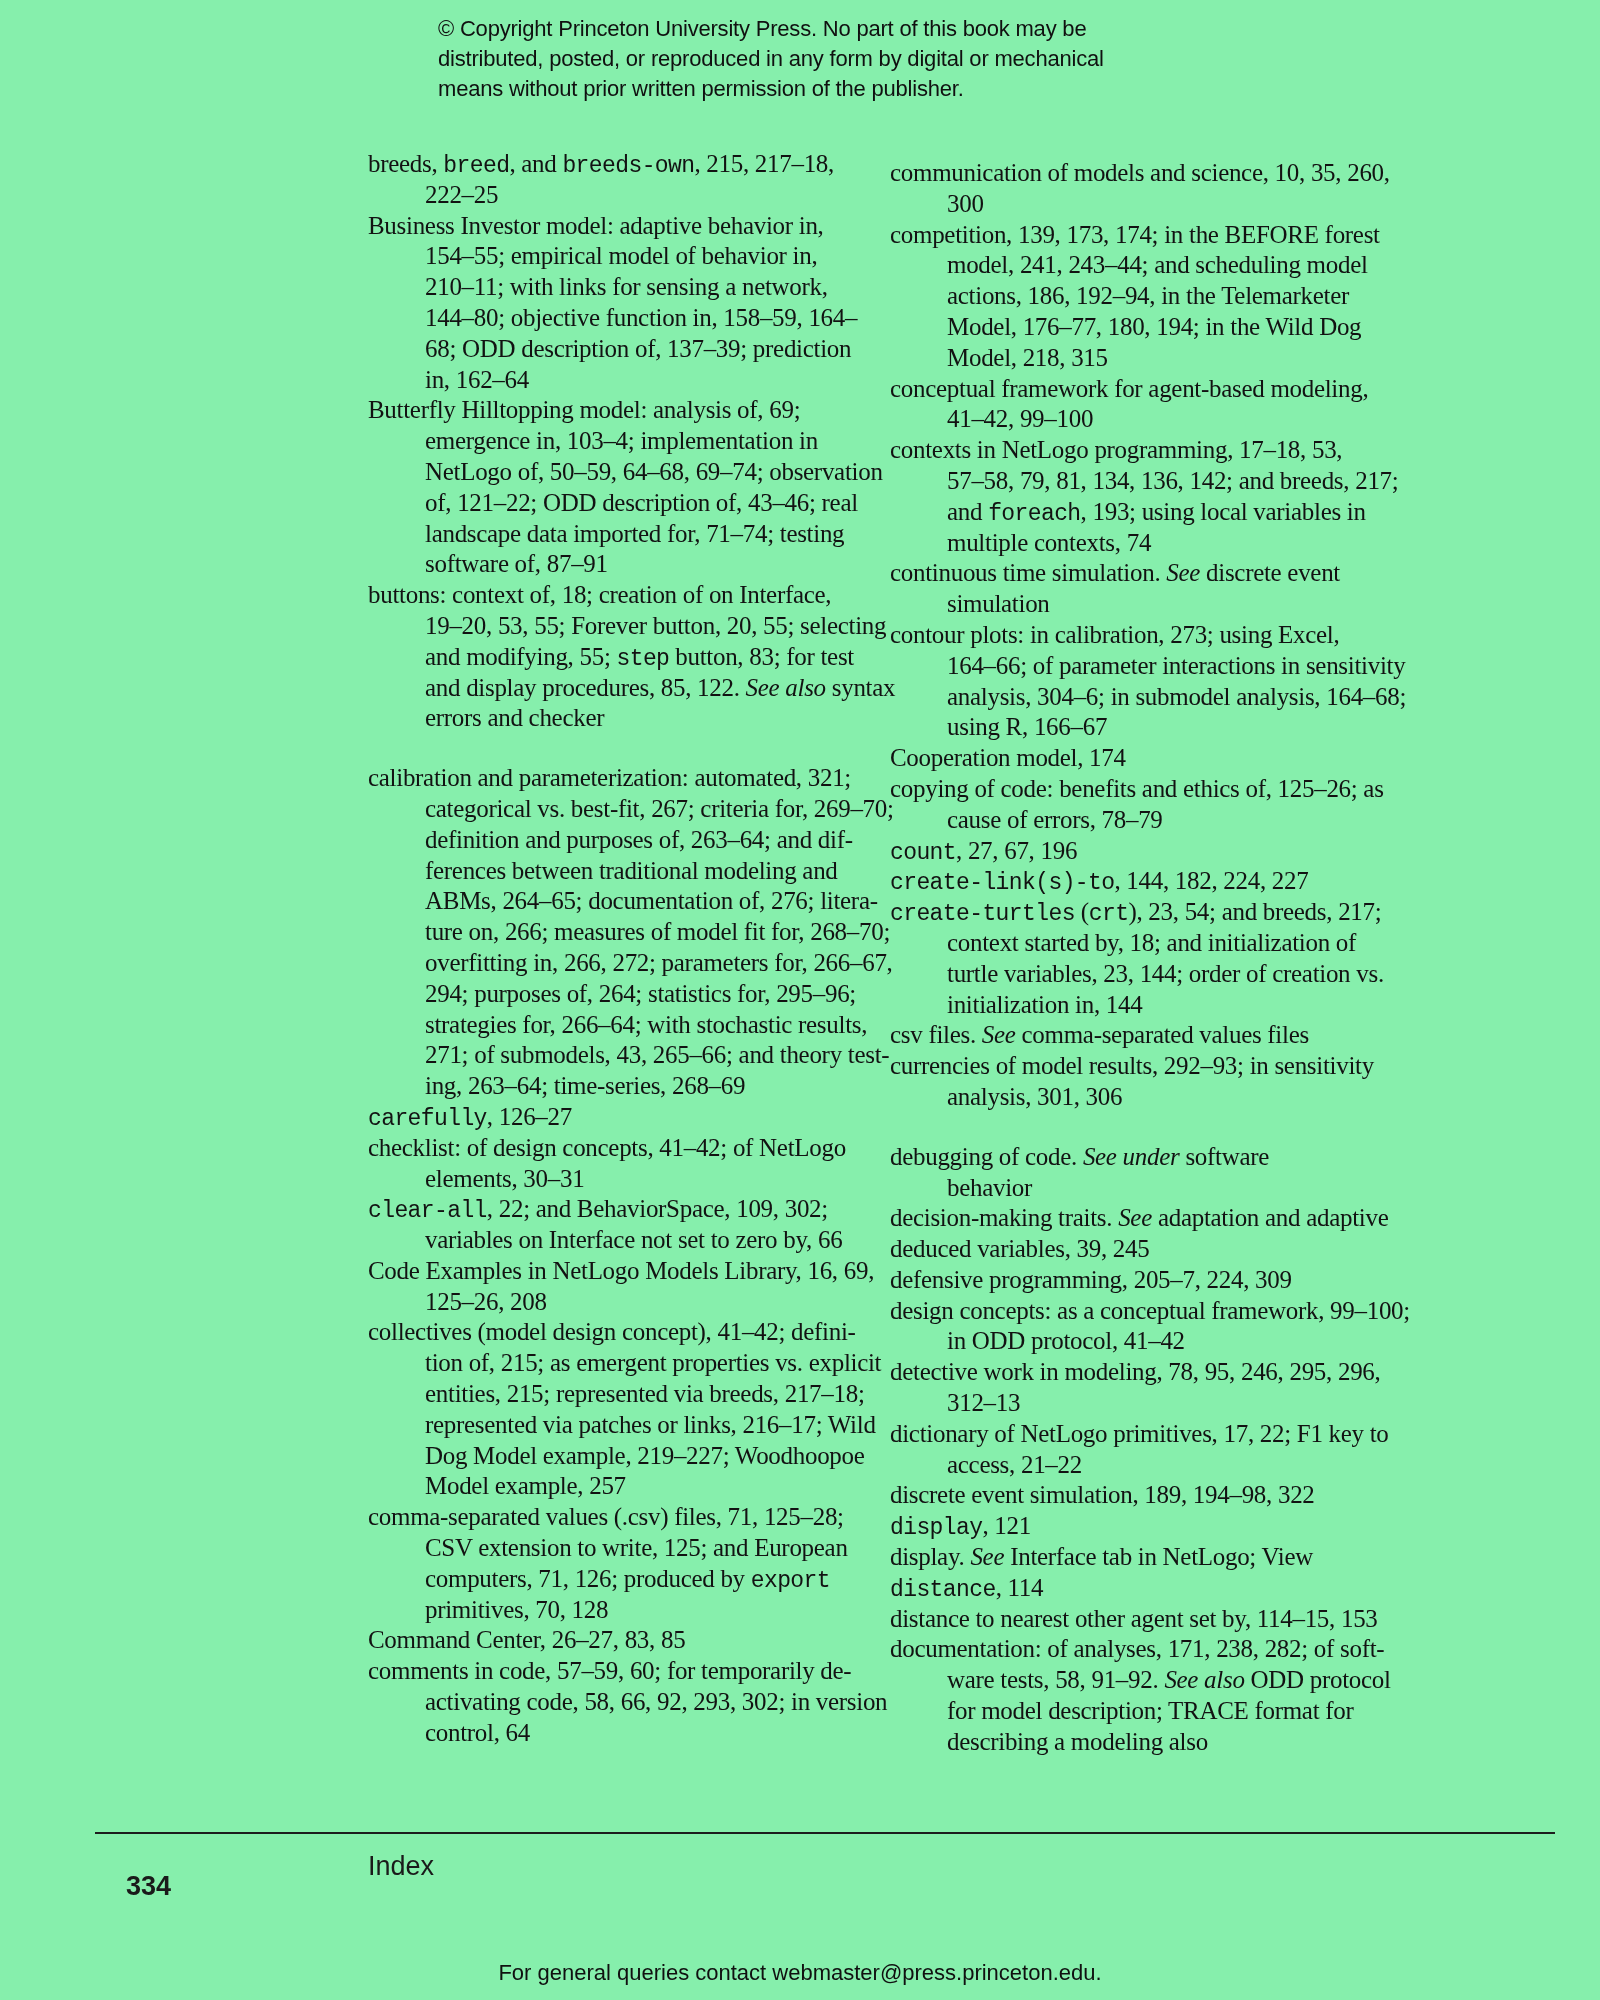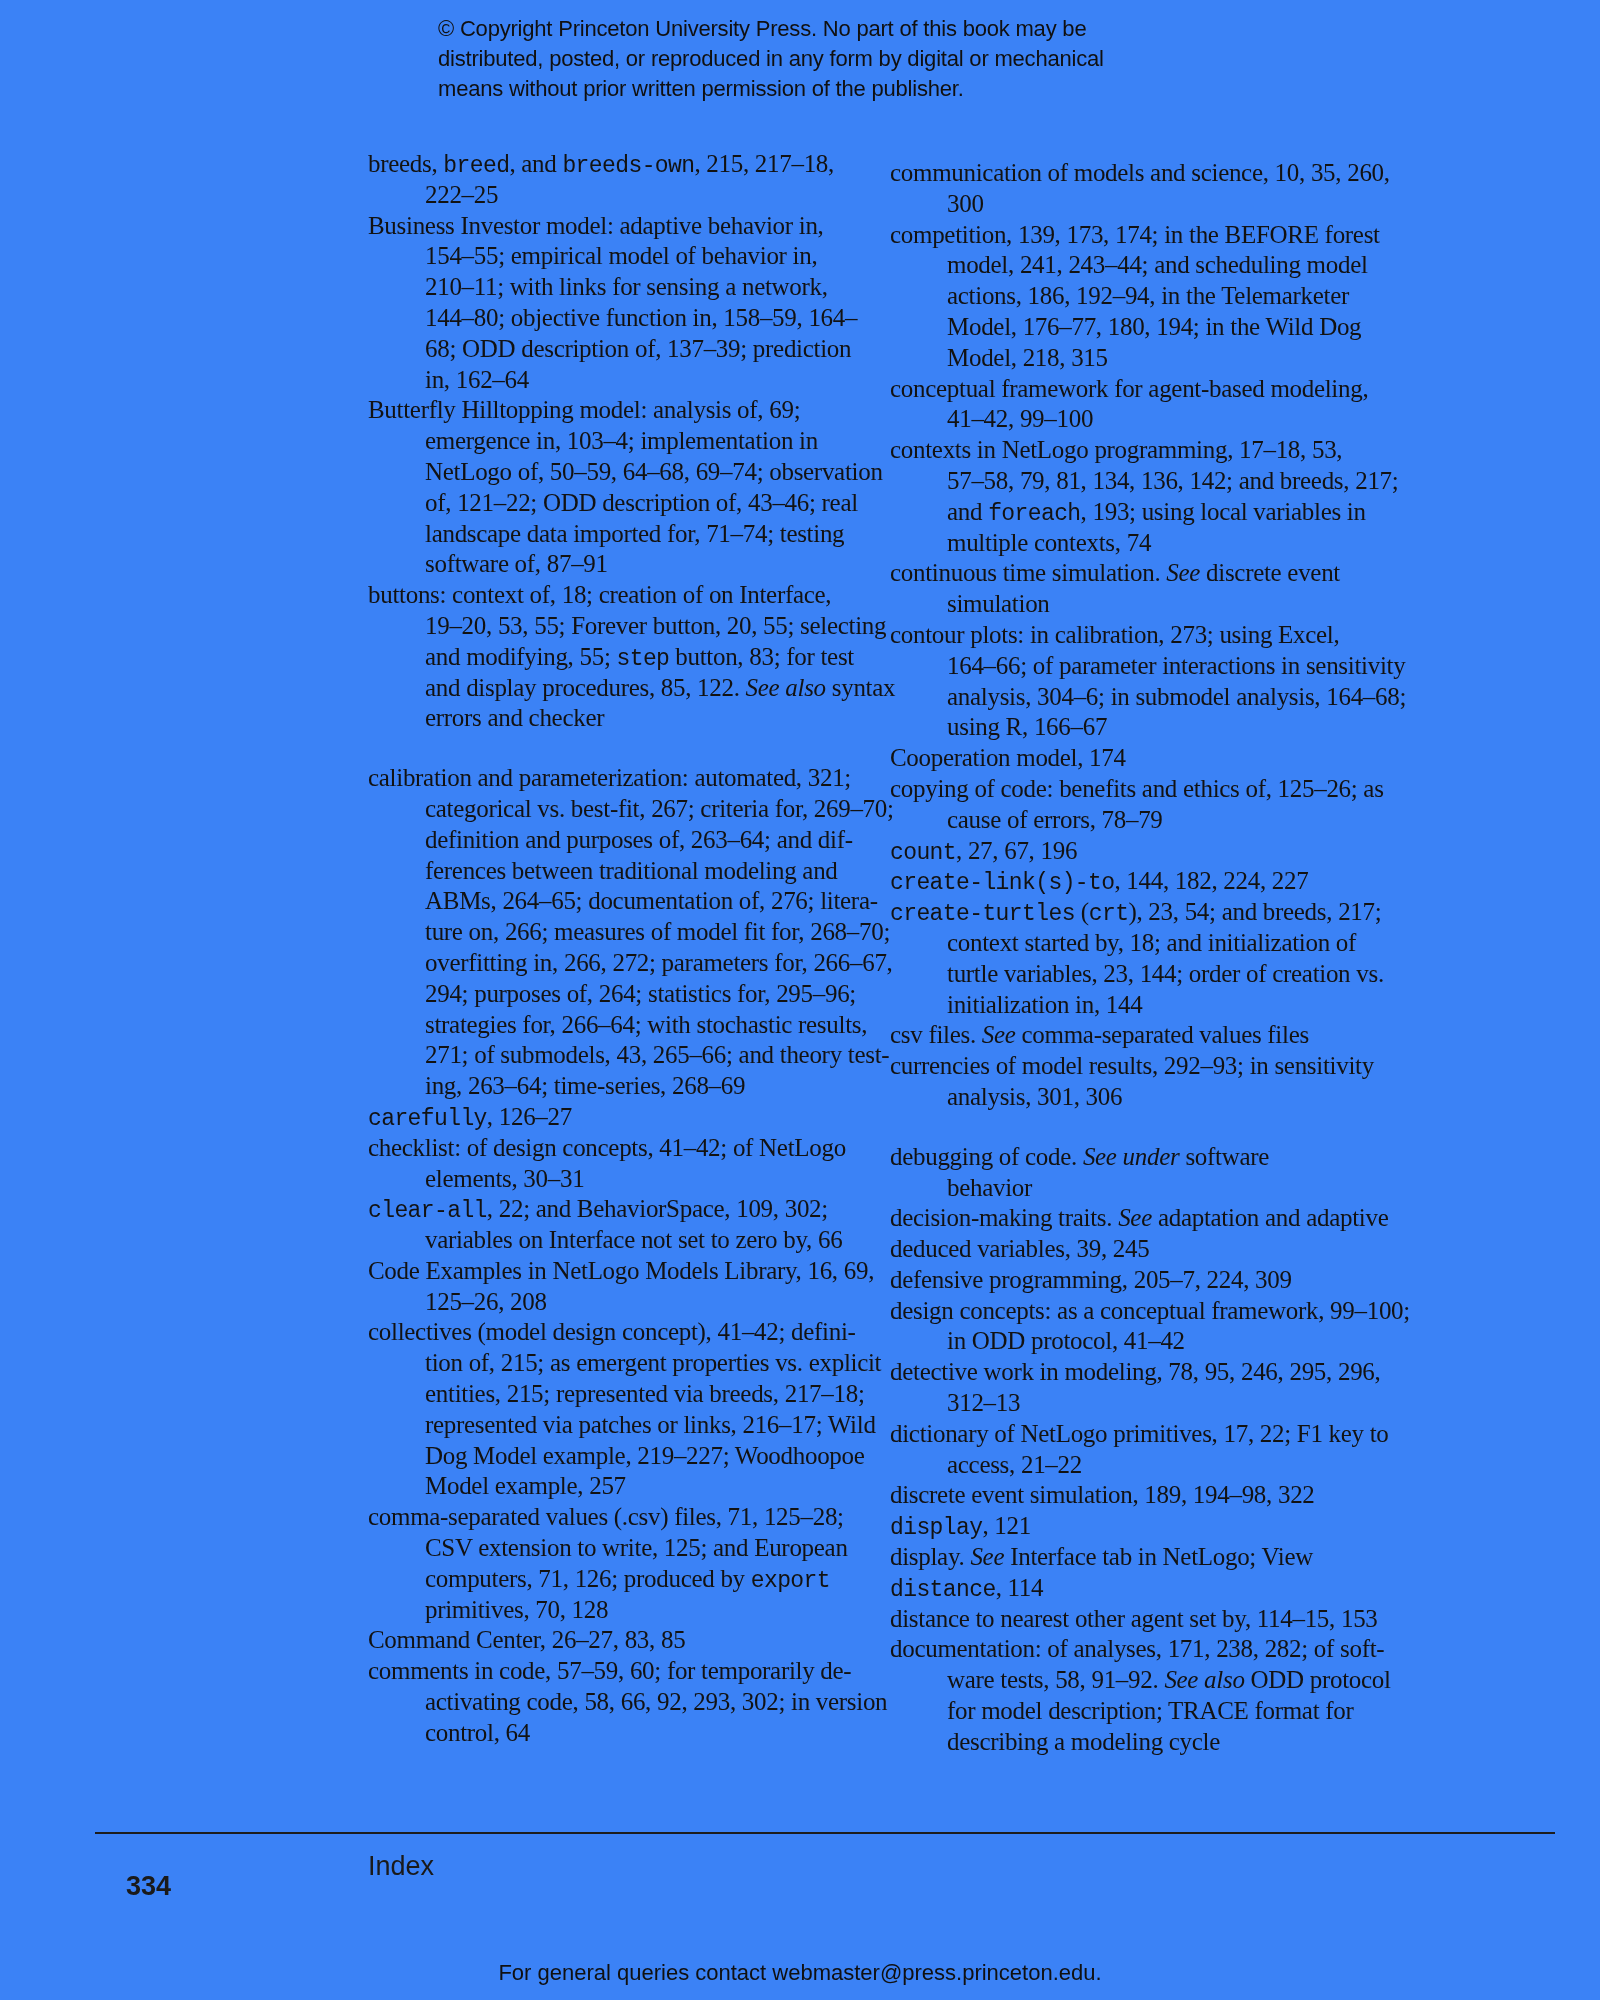--- a/index.html
+++ b/index.html
@@ -1,18 +1,18 @@
 <!DOCTYPE html>
 <html><head>
 <meta charset="utf-8">
 <style>
   html,body { margin:0; padding:0; background:#e8e8e8; }
   .page {
     position:relative; width:1600px; height:2000px; margin:0 auto;
-    background:#3b82f6; color:#161616; overflow:hidden;
+    background:#86efac; color:#161616; overflow:hidden;
   }
   .copyright {
     position:absolute; left:438px; top:14px;
     font-family:"Liberation Sans", sans-serif; font-size:22px; line-height:30px;
     letter-spacing:-0.2px; color:#101010;
   }
   .col {
     position:absolute; top:149px; width:480px;
     font-family:"Liberation Serif", serif; font-size:25px; line-height:30.8px;
     letter-spacing:-0.3px; white-space:nowrap; color:#121212;
@@ -152,21 +152,21 @@
       <div class="line"><span class="n">dictionary of NetLogo primitives, 17, 22; F1 key to</span></div>
       <div class="line cont"><span class="n">access, 21–22</span></div>
       <div class="line"><span class="n">discrete event simulation, 189, 194–98, 322</span></div>
       <div class="line"><span class="m">display</span><span class="n">, 121</span></div>
       <div class="line"><span class="n">display. </span><span class="i">See</span><span class="n"> Interface tab in NetLogo; View</span></div>
       <div class="line"><span class="m">distance</span><span class="n">, 114</span></div>
       <div class="line"><span class="n">distance to nearest other agent set by, 114–15, 153</span></div>
       <div class="line"><span class="n">documentation: of analyses, 171, 238, 282; of soft-</span></div>
       <div class="line cont"><span class="n">ware tests, 58, 91–92. </span><span class="i">See also</span><span class="n"> ODD protocol</span></div>
       <div class="line cont"><span class="n">for model description; TRACE format for</span></div>
-      <div class="line cont"><span class="n">describing a modeling cycle</span></div>
+      <div class="line cont"><span class="n">describing a modeling also</span></div>
     </div>
 
   <div class="rule"></div>
   <div class="pagenum">334</div>
   <div class="runhead">Index</div>
   <div class="contact">For general queries contact webmaster@press.princeton.edu.</div>
 
 </div>
 
 </body></html>

